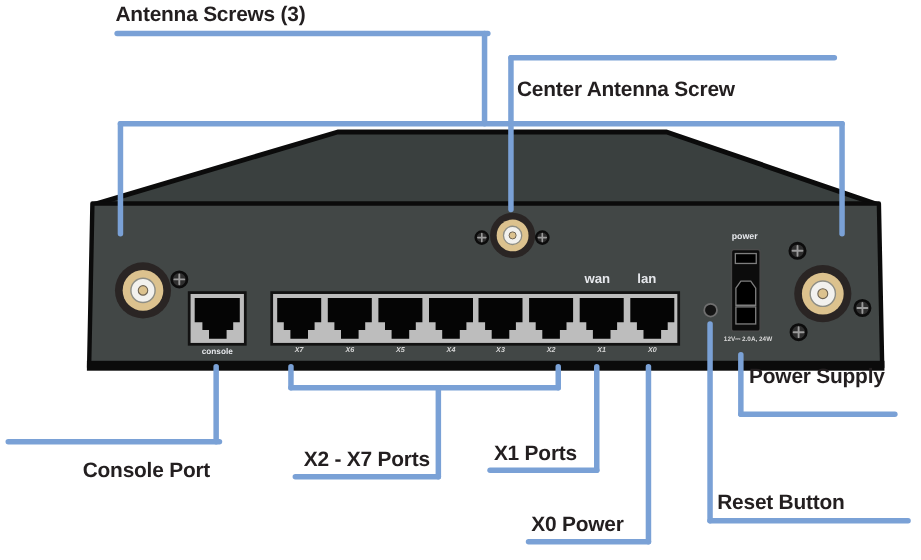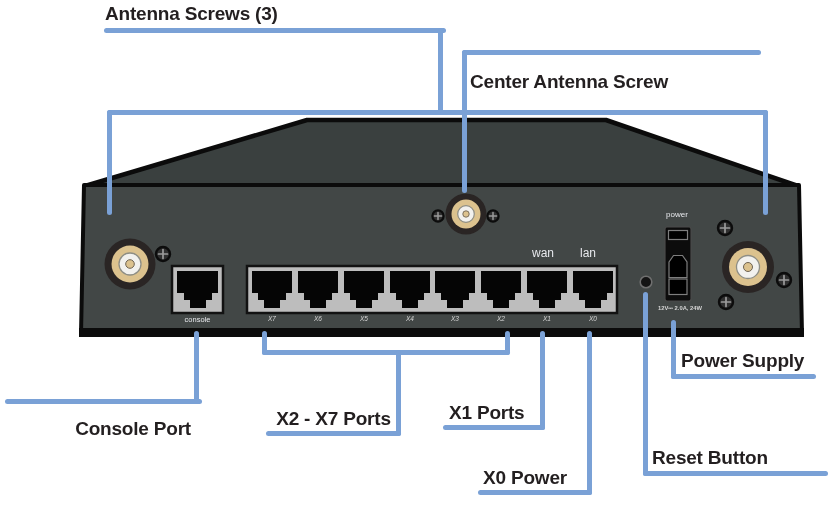--- a/index.html
+++ b/index.html
@@ -4,21 +4,21 @@
 <style>
   html,body{margin:0;padding:0;background:#ffffff;}
   .stage{position:relative;width:837px;height:509px;background:#ffffff;overflow:hidden;
          font-family:"Liberation Sans",sans-serif;}
   .stage svg{position:absolute;left:0;top:0;}
   .hline,.vline{position:absolute;background:#7AA1D6;border-radius:3px;z-index:5;}
   .hline{height:5px;}
   .vline{width:5px;}
   .callout{position:absolute;color:#231F20;font-size:19px;font-weight:700;
            letter-spacing:-0.2px;white-space:nowrap;z-index:6;}
-  .devlabel{position:absolute;text-align:center;color:#E6E8EC;font-weight:normal;
+  .devlabel{position:absolute;text-align:center;color:#E6E8EC;font-weight:bold;
             white-space:nowrap;z-index:4;}
   .portlabel{font-size:6.5px;font-style:italic;color:#D8D8D8;width:30px;top:315px;}
   .wanlan{font-size:12px;top:246px;width:40px;}
   .rating{font-family:"Liberation Sans","DejaVu Sans",sans-serif;}
 </style>
 </head>
 <body>
 
 <div class="stage">
 
@@ -152,15 +152,15 @@
   <div class="vline" style="left:671px;top:320px;height:59px;"></div>
   <div class="hline" style="left:671px;top:374px;width:145px;"></div>
 
   <div class="callout" style="left:105px;top:3px;">Antenna Screws (3)</div>
   <div class="callout" style="left:470px;top:27px;margin-top:44px;">Center Antenna Screw</div>
   <div class="callout" style="left:60px;top:374px;width:131px;text-align:right;margin-top:44px;">Console Port</div>
   <div class="callout" style="left:266px;top:408px;width:135px;text-align:center;">X2 - X7 Ports</div>
   <div class="callout" style="left:449px;top:402px;">X1 Ports</div>
   <div class="callout" style="left:483px;top:467px;">X0 Power</div>
   <div class="callout" style="left:652px;top:447px;text-align:right;">Reset Button</div>
-  <div class="callout" style="left:681px;top:350px;">Power Supply</div>
+  <div class="callout" style="left:681px;top:332px;">Power Supply</div>
 
 </div>
 
 </body></html>

